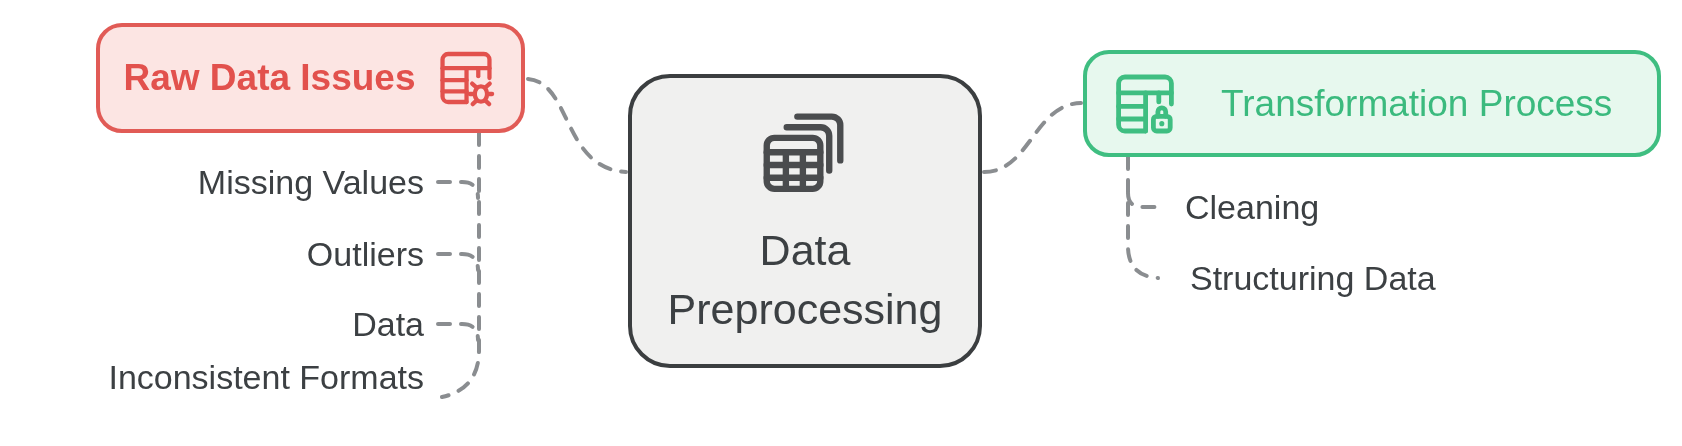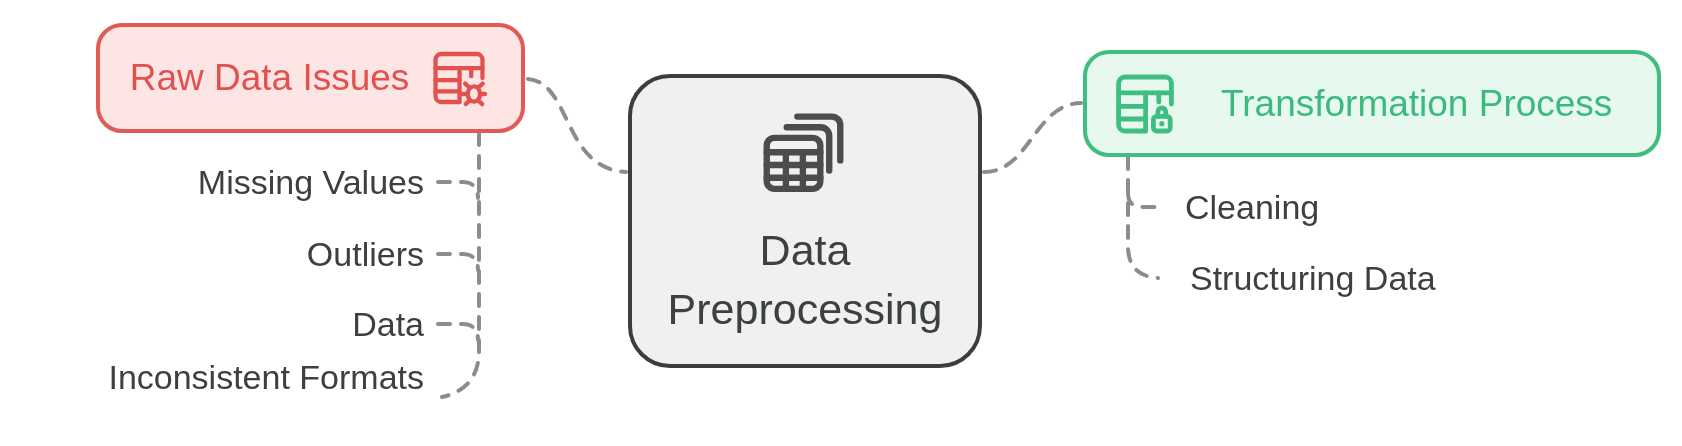--- a/index.html
+++ b/index.html
@@ -26,21 +26,21 @@
     align-items: center;
   }
   .node-red {
     left: 96px; top: 23px; width: 429px; height: 110px;
     background: #fce5e3;
     border: 4px solid #e15b56;
     border-radius: 26px;
     justify-content: center;
     gap: 18px;
   }
-  .node-red .node-label { color: #e2514d; font-size: 37px; font-weight: 400; white-space: nowrap; }
+  .node-red .node-label { color: #e2514d; font-size: 37px; font-weight: 700; white-space: nowrap; }
   .node-center {
     left: 628px; top: 74px; width: 354px; height: 294px;
     background: #f0f0ef;
     border: 4px solid #3b3e40;
     border-radius: 42px;
     flex-direction: column;
     justify-content: center;
     gap: 16px;
   }
   .center-label { color: #3c4043; font-size: 43px; font-weight: 500; text-align: center; line-height: 1.38; }

